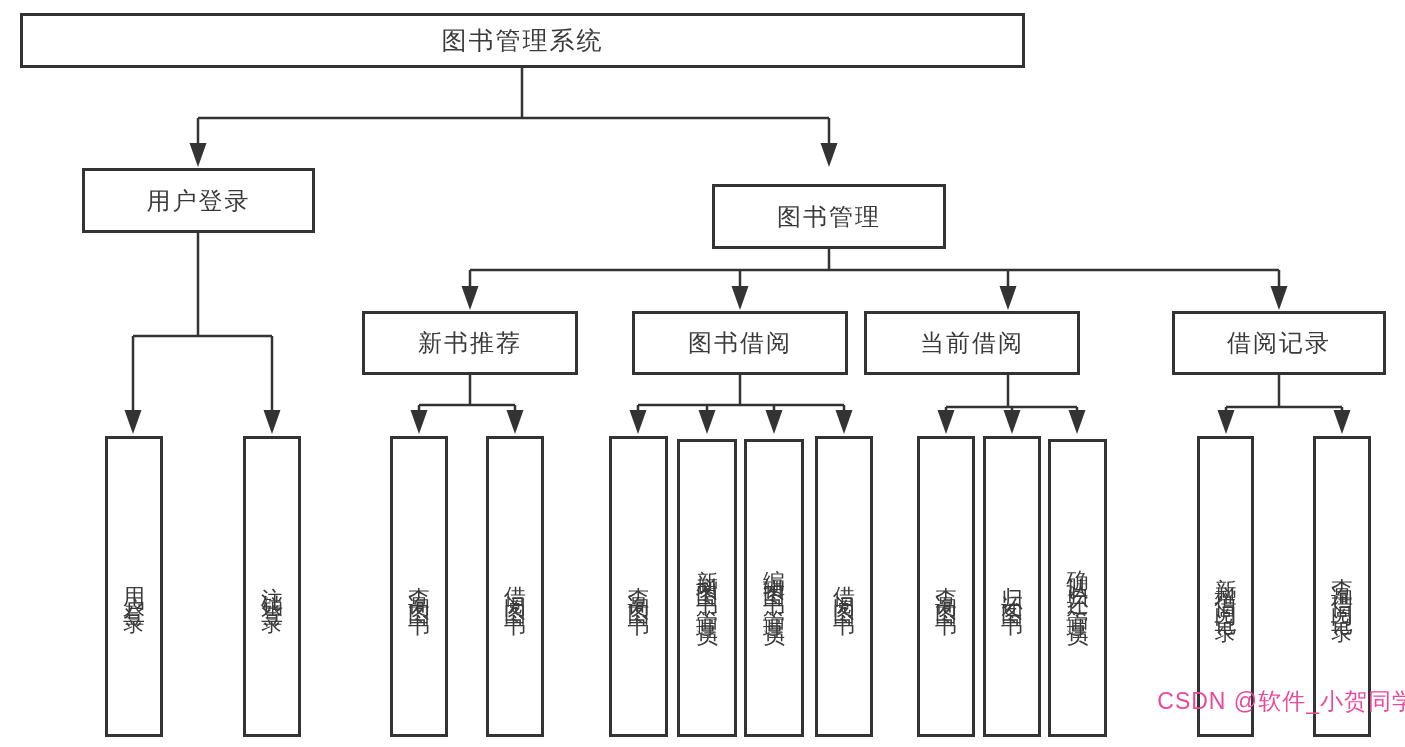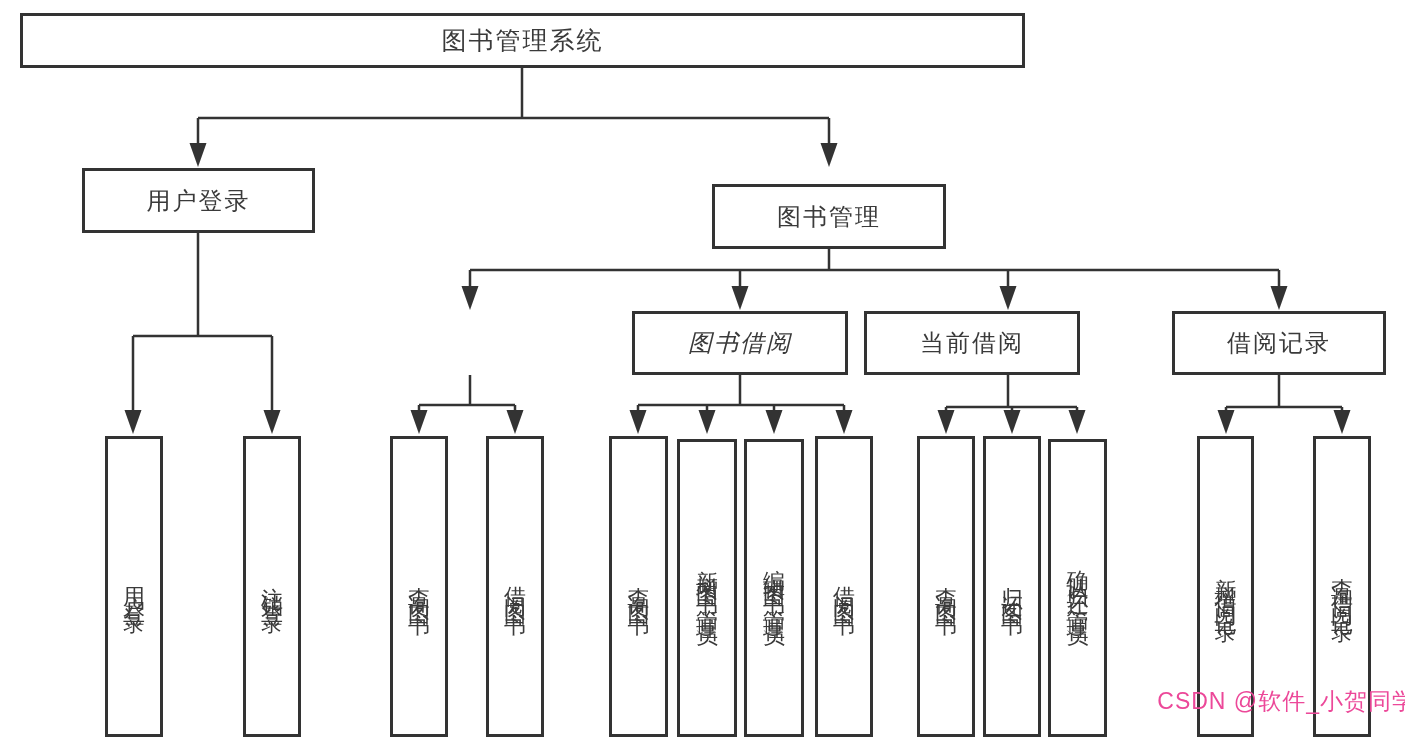--- a/index.html
+++ b/index.html
@@ -114,21 +114,24 @@
     <span class="hlabel">图书管理系统</span>
   </div>
 
   <div class="node" style="left:82px; top:168px; width:233px; height:65px;">
     <span class="hlabel">用户登录</span>
   </div>
   <div class="node" style="left:712px; top:184px; width:234px; height:65px;">
     <span class="hlabel">图书管理</span>
   </div>
 
-  <div class="node" style="left:632px; top:311px; width:216px; height:64px;font-style:italic;">
+  <div class="node" style="left:362px; top:311px; width:216px; height:64px;">
+    <span class="hlabel">新书推荐</span>
+  </div>
+  <div class="node" style="left:632px; top:311px; width:216px; height:64px;">
     <span class="hlabel">图书借阅</span>
   </div>
   <div class="node" style="left:864px; top:311px; width:216px; height:64px;">
     <span class="hlabel">当前借阅</span>
   </div>
   <div class="node" style="left:1172px; top:311px; width:214px; height:64px;">
     <span class="hlabel">借阅记录</span>
   </div>
 
   <div class="leaf" style="left:105px;">

